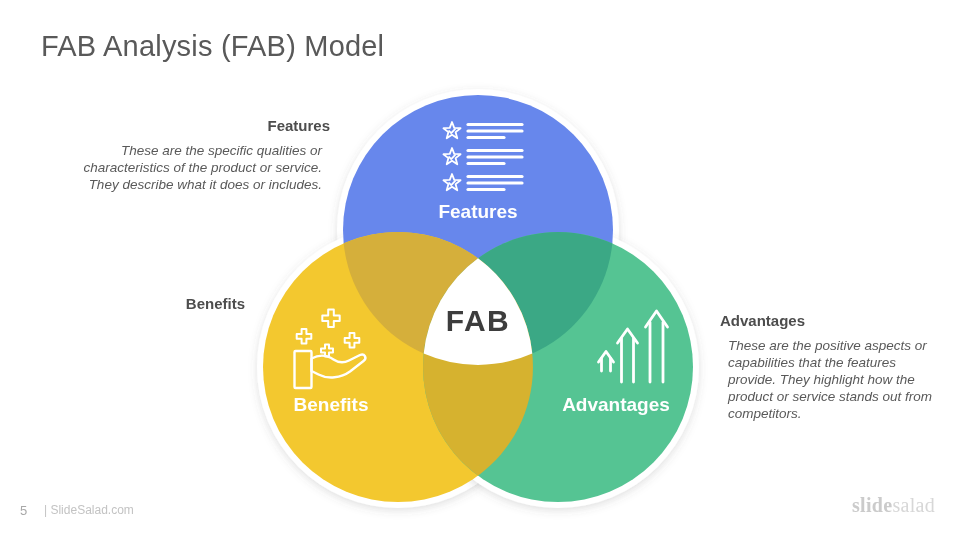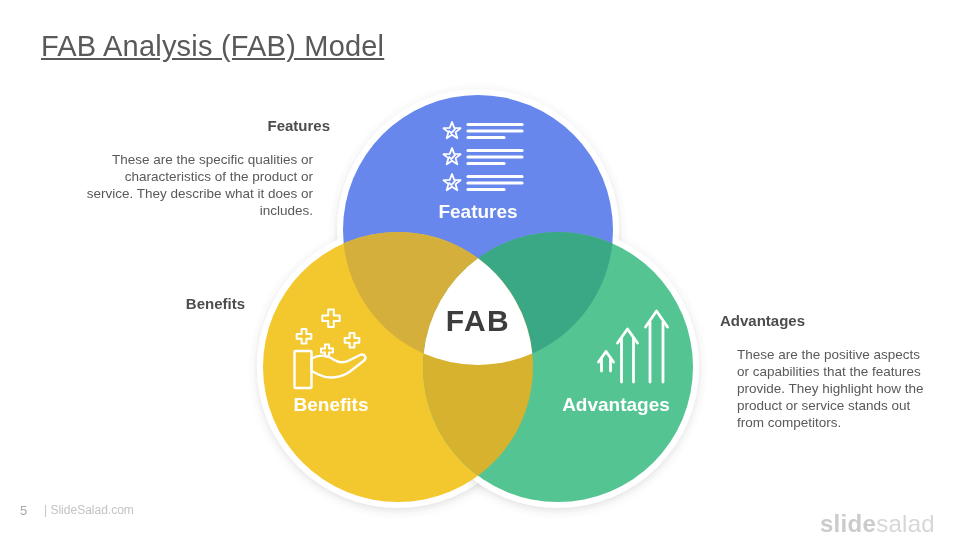--- a/index.html
+++ b/index.html
@@ -2,37 +2,37 @@
 <html><head>
 <meta charset="utf-8">
 <style>
   html,body{margin:0;padding:0;background:#fff;}
   .slide{
     position:relative;width:960px;height:540px;background:#ffffff;overflow:hidden;
     font-family:"Liberation Sans",sans-serif;
   }
   .title{
     position:absolute;left:41px;top:30px;margin:0;
-    font-size:29px;font-weight:400;color:#595959;letter-spacing:.2px;text-decoration:underline;
+    font-size:29px;font-weight:400;color:#595959;letter-spacing:.2px;
   }
   .ann{position:absolute;color:#595959;font-size:13.5px;line-height:17px;}
   .ann h3{margin:0 0 2px 0;font-size:15px;font-weight:bold;color:#4d4d4d;}
-  .ann p{margin:17px;}
+  .ann p{margin:8px;font-style:italic;}
   .ann-right{text-align:right;}
   #ann-features{left:68px;top:117px;width:262px;}
   #ann-benefits{left:33px;top:295px;width:212px;}
   #ann-advantages{left:720px;top:312px;width:222px;}
   .venn{position:absolute;left:0;top:0;}
   .venn text{font-family:"Liberation Sans",sans-serif;}
   .circle-label{fill:#ffffff;font-weight:bold;font-size:19px;text-anchor:middle;}
   .fab-label{fill:#3d3d3d;font-weight:bold;font-size:30px;text-anchor:middle;letter-spacing:1.5px;}
   .icon-stroke{stroke:#ffffff;fill:none;stroke-linecap:round;stroke-linejoin:round;}
   .page-number{position:absolute;left:20px;top:503px;font-size:13px;color:#a8a8a8;}
   .site-name{position:absolute;left:44px;top:503px;font-size:12px;color:#c3c3c3;}
-  .logo{position:absolute;right:25px;top:510px;font-size:24px;letter-spacing:.3px;}
+  .logo{position:absolute;right:25px;top:494px;font-size:20px;letter-spacing:.3px;font-family:Liberation Serif, serif;}
   .logo-bold{font-weight:bold;color:#cbcbcb;}
   .logo-light{font-weight:400;color:#d7d7d7;}
 </style>
 </head>
 <body>
 
 <div class="slide">
 
   <h1 class="title">FAB Analysis (FAB) Model</h1>
 

